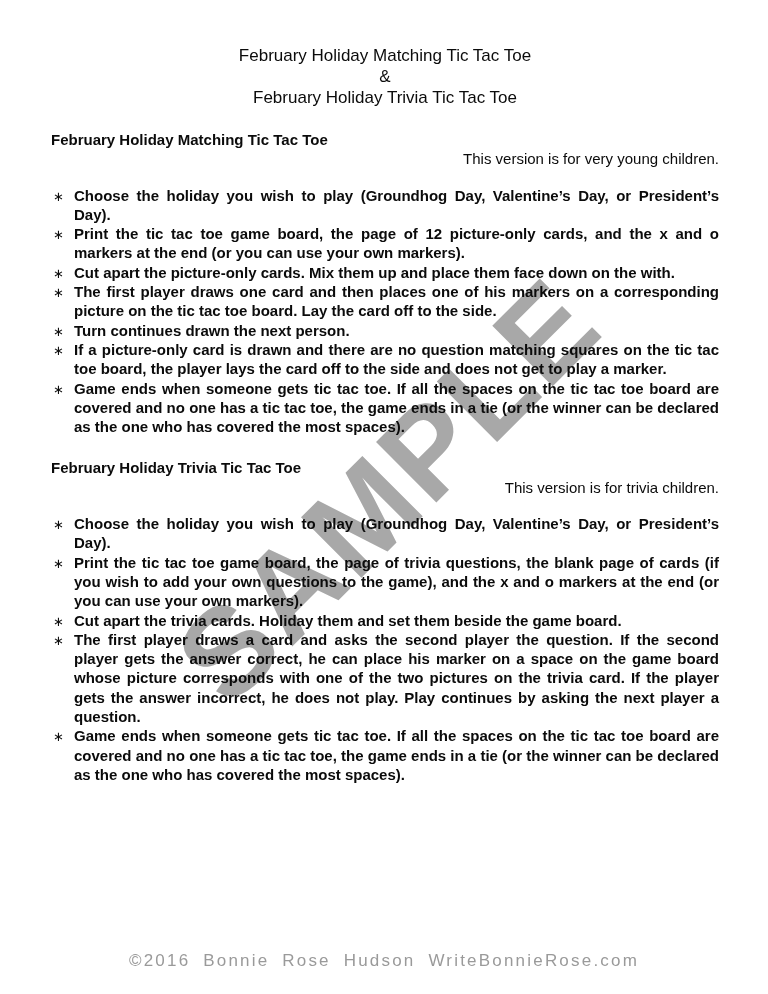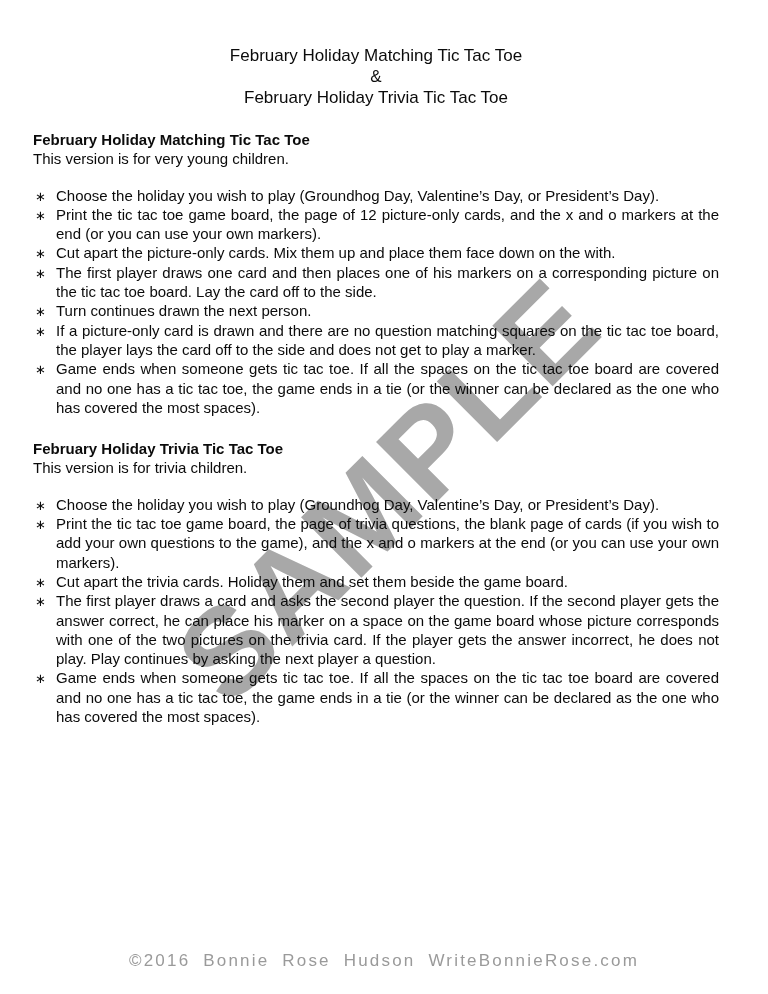--- a/index.html
+++ b/index.html
@@ -24,50 +24,51 @@
     letter-spacing: 3px;
     color: #a8a8a8;
     white-space: nowrap;
     z-index: 0;
     user-select: none;
   }
 
   .content {
     position: relative;
     z-index: 1;
-    padding: 45px 49px 0 33px;
+    padding: 45px 49px 0 51px;
     font-size: 15px;
     line-height: 19.3px;
   }
 
   .title-block {
     text-align: center;
     font-size: 17px;
     line-height: 21px;
   }
 
   .game-section { margin-top: 22px; }
 
   .section-heading { font-weight: bold; }
-  .section-subtitle { font-weight: normal; }
+  .section-subtitle { font-weight: normal; text-align: right; }
 
   .bullet-list { margin-top: 17px; }
 
   .bullet-row { display: flex; align-items: flex-start; }
   .bullet-mark {
     flex: 0 0 23px;
     font-size: 13px;
     padding-left: 2px;
     box-sizing: border-box;
     position: relative;
     top: 1px;
   }
   .bullet-text {
     flex: 1 1 auto;
     text-align: justify;
+    font-weight: bold;
   }
 
   .footer {
     position: absolute;
     top: 951px;
     left: 0;
     right: 0;
     text-align: center;
     color: #9a9a9a;
     font-size: 17px;

